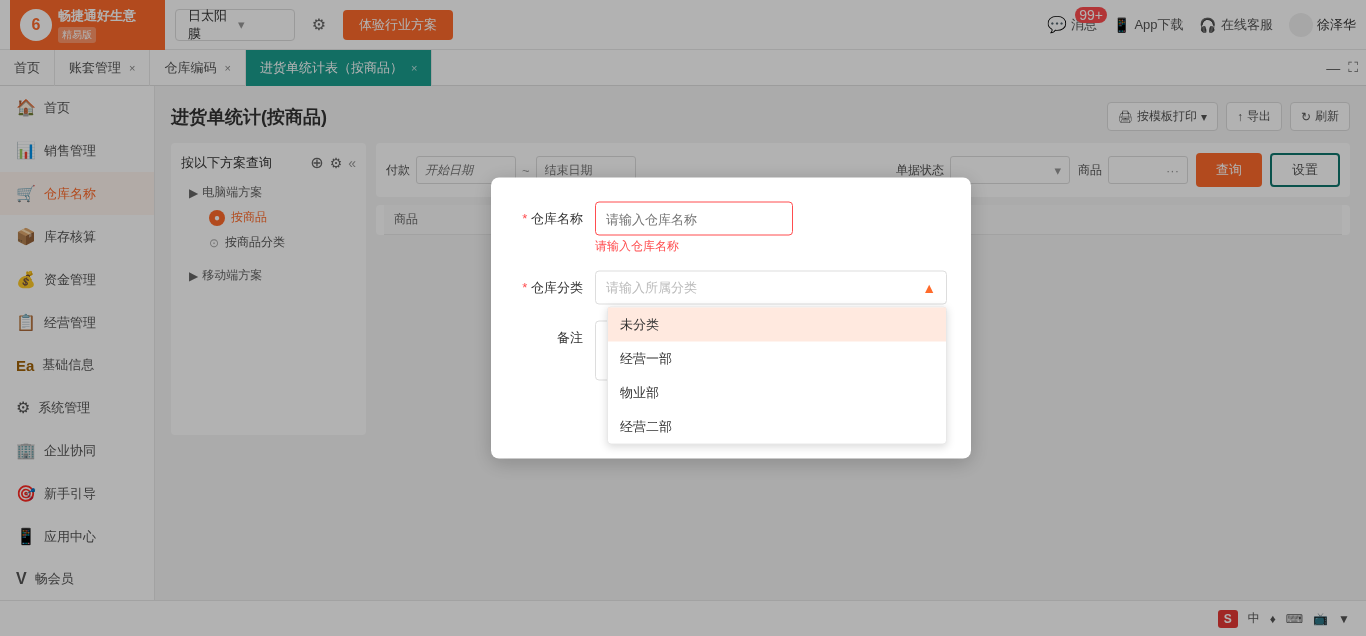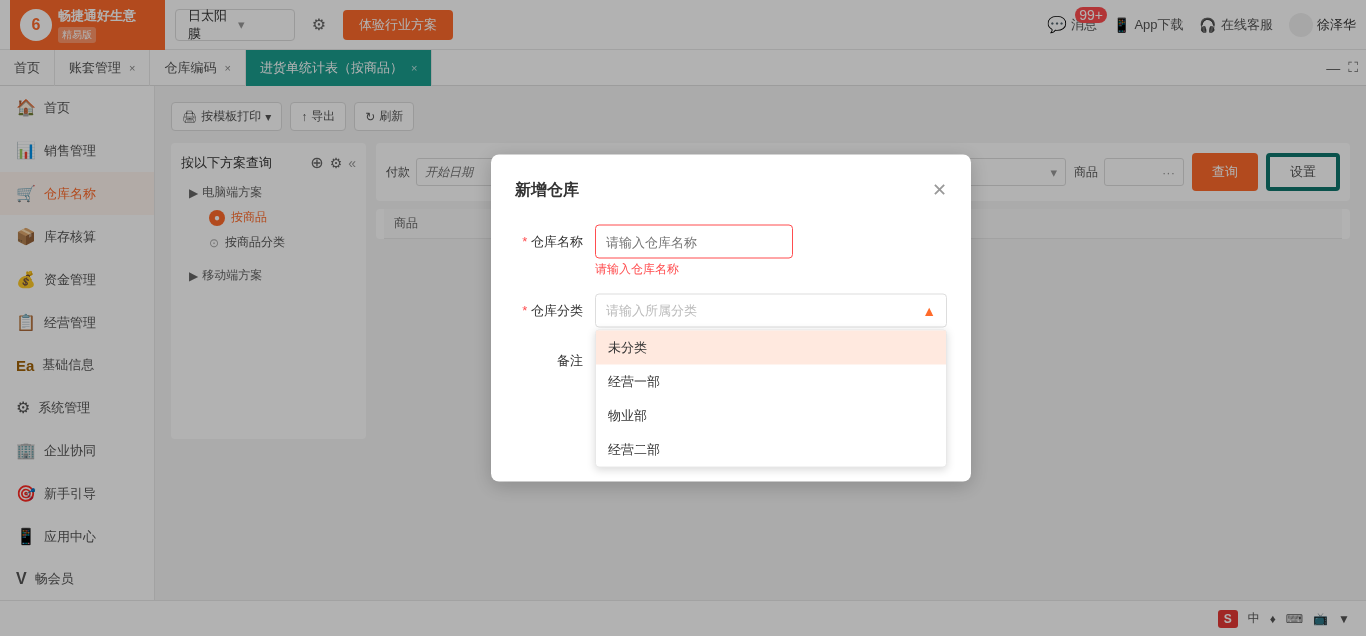--- a/index.html
+++ b/index.html
@@ -94,21 +94,21 @@
       display: flex; align-items: center; gap: 4px; padding: 5px 10px;
       border: 1px solid #ddd; border-radius: 4px; background: #fff;
       cursor: pointer; color: #555; font-size: 12px;
     }
     .scheme-item { display: flex; align-items: center; padding: 4px 8px; cursor: pointer; border-radius: 3px; gap: 6px; font-size: 12px; }
     .scheme-item.active { color: #ff6b2b; }
     .scheme-sub { padding-left: 20px; }
 
     
     .query-btn { background: #ff6b2b; color: #fff; border: none; padding: 6px 20px; border-radius: 4px; cursor: pointer; font-size: 13px; }
-    .set-btn { background: #fff; color: #555; border: 4px solid #0f766e; padding: 6px 20px; border-radius: 4px; cursor: pointer; font-size: 13px; }
+    .set-btn { background: #fff; color: #555; border: 2px solid #0f766e; padding: 6px 20px; border-radius: 4px; cursor: pointer; font-size: 13px; }
 
     
     .overlay {
       position: fixed; top: 0; left: 0; width: 100%; height: 100%;
       background: rgba(0,0,0,0.3); z-index: 100;
     }
     .modal {
       position: fixed; top: 50%; left: 50%; transform: translate(-40%, -50%);
       background: #fff; border-radius: 8px; padding: 24px;
       width: 480px; z-index: 101; box-shadow: 0 4px 20px rgba(0,0,0,0.2);
@@ -134,21 +134,21 @@
     .form-control-wrapper { flex: 1; position: relative; }
     .dropdown-trigger {
       flex: 1; height: 34px; border: 1px solid #ddd; border-radius: 4px;
       padding: 0 10px; display: flex; align-items: center; justify-content: space-between;
       cursor: pointer; background: #fff; font-size: 13px; color: #bbb;
     }
     .dropdown-trigger .up-arrow {
       color: #ff6b2b; font-size: 14px;
     }
     .dropdown-menu {
-      position: absolute; top: 36px; left: 0; right: 0;
+      position: absolute; top: 36px; left: 12px; right: 0;
       background: #fff; border: 1px solid #e8e8e8; border-radius: 4px;
       box-shadow: 0 2px 8px rgba(0,0,0,0.15); z-index: 200;
     }
     .dropdown-item {
       padding: 8px 12px; cursor: pointer; font-size: 13px; color: #333;
     }
     .dropdown-item.highlighted { background: #ffe9df; color: #333; }
     .modal-footer {
       display: flex; justify-content: flex-end; gap: 10px; margin-top: 20px;
     }
@@ -337,20 +337,21 @@
     <div style="height:40px;"></div>
     <div style="position:absolute;bottom:0;left:0;width:100%;display:flex;align-items:center;padding:8px 12px;border-top:1px solid #e8e8e8;background:#fff;gap:10px;">
       <span style="cursor:pointer;color:#999;font-size:16px;">⚙</span>
       <span style="cursor:pointer;color:#999;font-size:16px;">🔊</span>
     </div>
   </div>
 
   <div class="content-area">
 
     <div class="page-header">
+      <div class="page-title">进货单统计(按商品)</div>
       <div class="header-actions">
         <button class="header-btn">
           <span>🖨</span>
           <span>按模板打印</span>
           <span>▾</span>
         </button>
         <button class="header-btn">
           <span>↑</span>
           <span>导出</span>
         </button>
@@ -443,24 +444,20 @@
             <span style="margin-right:4px;">○</span>
             <span>用【过滤】条件来缩小分析范围</span>
           </div>
         </div>
       </div>
     </div>
   </div>
 </div>
 
 <div class="modal">
-  <div class="modal-header">
-    <span class="modal-title">新增仓库</span>
-    <span class="modal-close">✕</span>
-  </div>
 
 
   <div class="form-row">
     <div class="form-label">
       <span class="required">*</span>
       <span>仓库名称</span>
     </div>
     <div class="form-control-wrapper">
       <input class="form-control error" type="text" placeholder="请输入仓库名称" style="">
       <div class="error-msg">请输入仓库名称</div>

